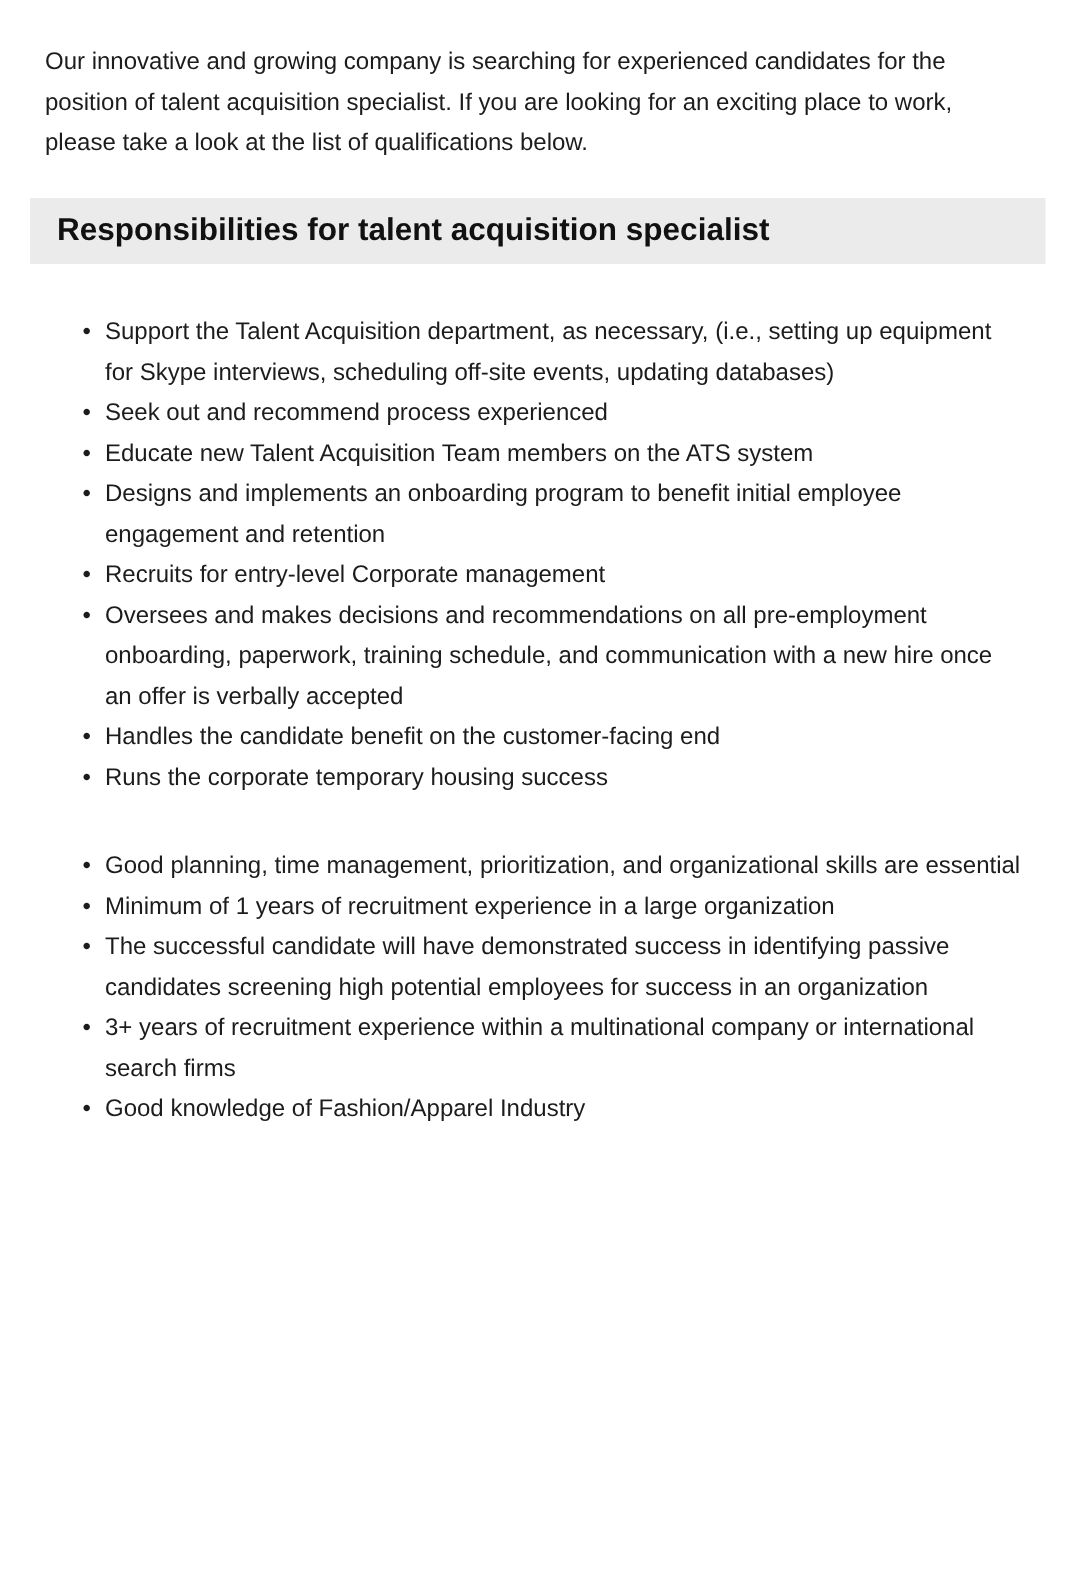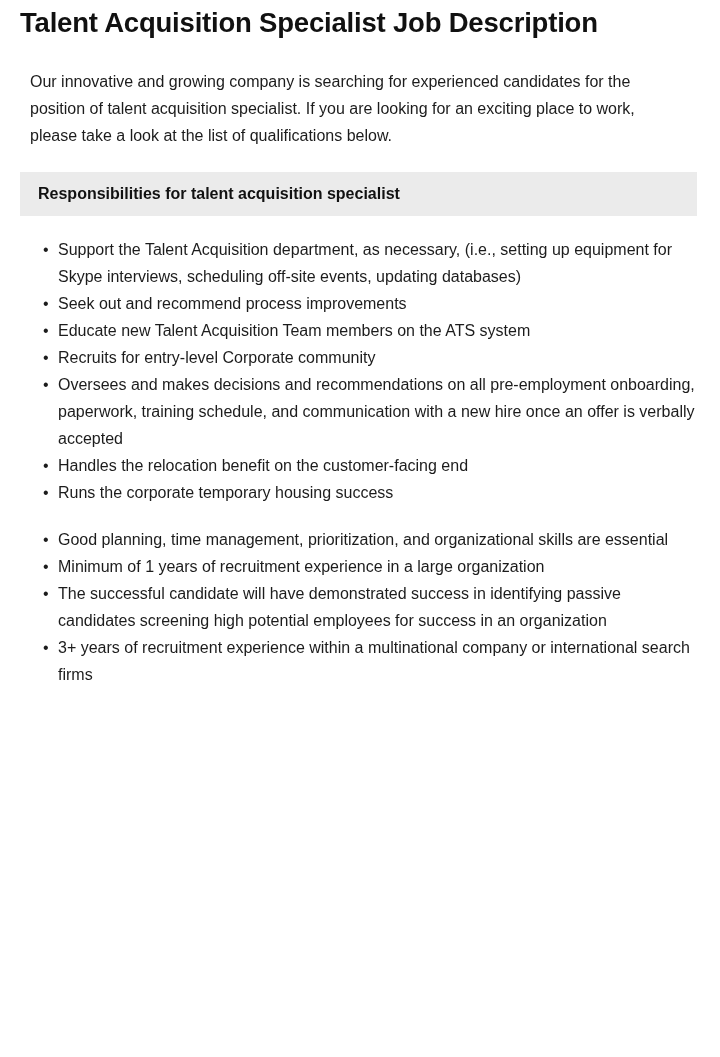--- a/index.html
+++ b/index.html
@@ -39,29 +39,29 @@
   .section {
     margin: 0;
   }
   .section-header {
     background: #ebebeb;
     margin: 17px 23px 0 20px;
     padding: 12px 0 12px 18px;
     box-sizing: border-box;
   }
   .section-header-text {
-    font-size: 16px;
+    font-size: 21px;
     font-weight: bold;
     line-height: 20px;
     color: #111111;
     display: block;
   }
   ul.bullets {
     list-style: none;
-    margin: 0;
+    margin: 12px;
     padding: 20px 25px 0 0;
   }
   ul.bullets li {
     position: relative;
     font-size: 16px;
     line-height: 27px;
     color: #1c1c1c;
     margin: 0 0 0 0;
     padding: 0 0 0 58px;
   }
@@ -76,43 +76,44 @@
   }
   .tail-space {
     height: 34px;
   }
 </style>
 </head>
 <body>
 
 <div class="page">
 
-  <h1 class="page-title">Talent Acquisition Specialist Job Description</h1>
 
   <p class="intro">Our innovative and growing company is searching for experienced candidates for the position of talent acquisition specialist. If you are looking for an exciting place to work, please take a look at the list of qualifications below.</p>
 
   <div class="section">
     <div class="section-header">
       <span class="section-header-text">Responsibilities for talent acquisition specialist</span>
     </div>
     <ul class="bullets">
       <li>Support the Talent Acquisition department, as necessary, (i.e., setting up equipment for Skype interviews, scheduling off-site events, updating databases)</li>
-      <li>Seek out and recommend process improvements</li>
+      <li>Seek out and recommend process experienced</li>
       <li>Educate new Talent Acquisition Team members on the ATS system</li>
-      <li>Recruits for entry-level Corporate community</li>
+      <li>Designs and implements an onboarding program to benefit initial employee engagement and retention</li>
+      <li>Recruits for entry-level Corporate management</li>
       <li>Oversees and makes decisions and recommendations on all pre-employment onboarding, paperwork, training schedule, and communication with a new hire once an offer is verbally accepted</li>
-      <li>Handles the relocation benefit on the customer-facing end</li>
+      <li>Handles the candidate benefit on the customer-facing end</li>
       <li>Runs the corporate temporary housing success</li>
     </ul>
   </div>
 
   <div class="section">
     <ul class="bullets">
       <li>Good planning, time management, prioritization, and organizational skills are essential</li>
       <li>Minimum of 1 years of recruitment experience in a large organization</li>
       <li>The successful candidate will have demonstrated success in identifying passive candidates screening high potential employees for success in an organization</li>
       <li>3+ years of recruitment experience within a multinational company or international search firms</li>
+      <li>Good knowledge of Fashion/Apparel Industry</li>
     </ul>
   </div>
 
   <div class="tail-space"></div>
 
 </div>
 
 </body></html>

